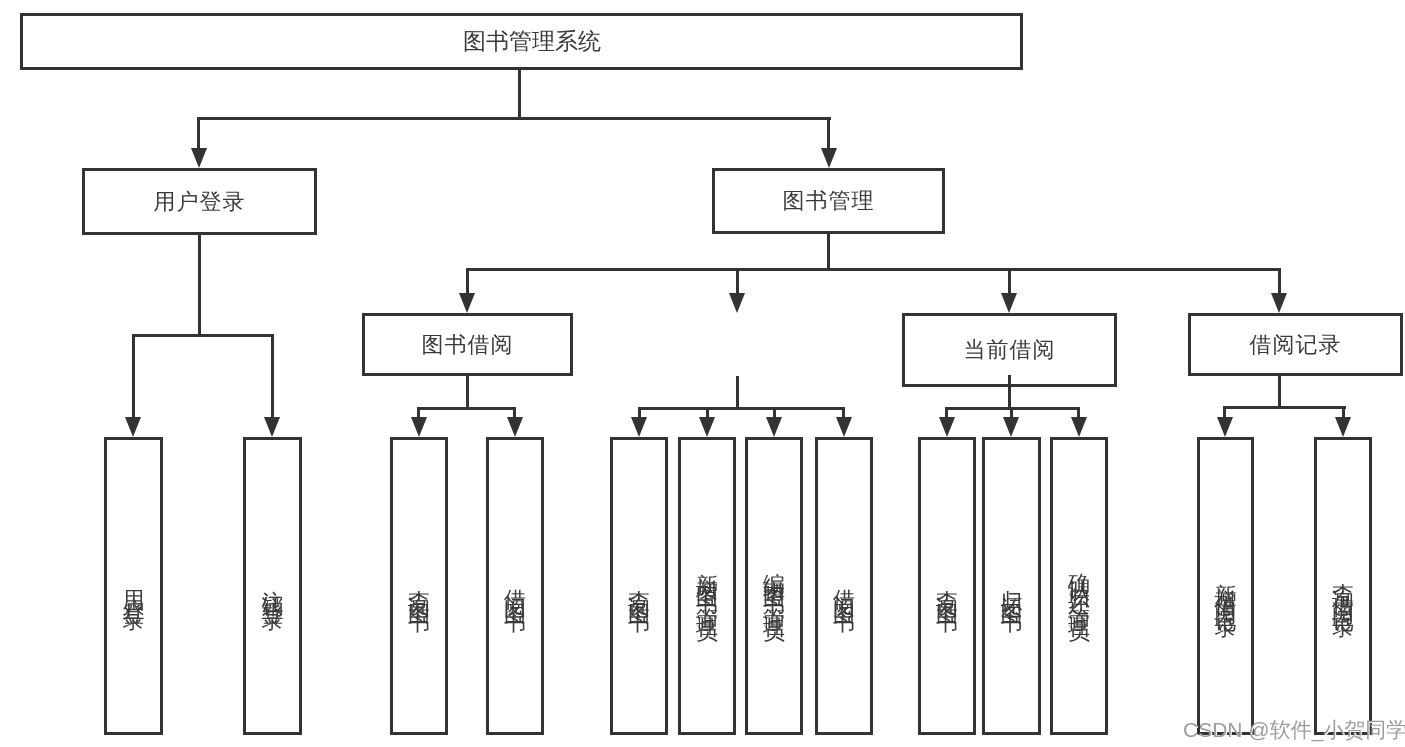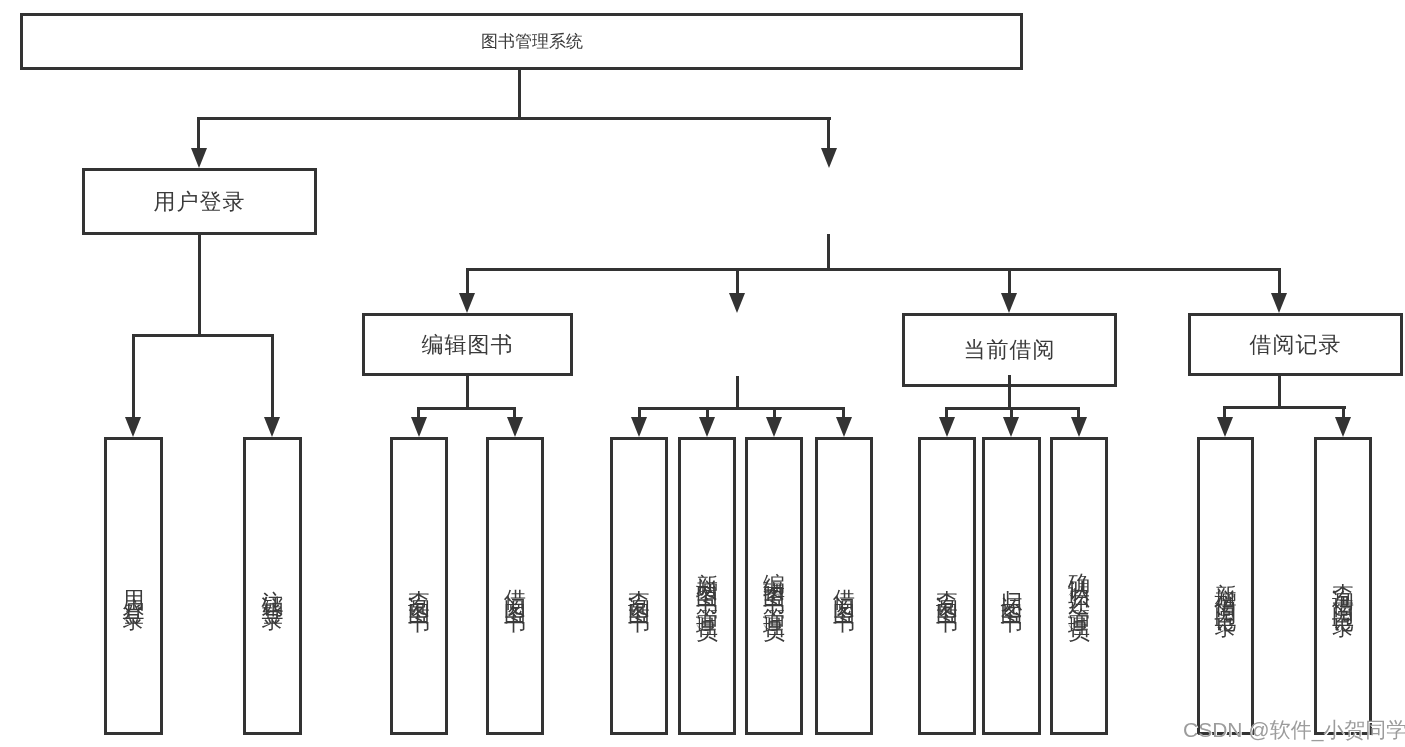--- a/index.html
+++ b/index.html
@@ -5,21 +5,21 @@
   html,body{margin:0;padding:0;background:#ffffff;}
   #stage{
     position:relative;width:1405px;height:747px;background:#ffffff;overflow:hidden;
     font-family:"Liberation Sans","DejaVu Sans",sans-serif;color:#3a3a3a;
   }
   .node{
     position:absolute;box-sizing:border-box;border:3px solid #333333;background:#ffffff;
     display:flex;align-items:center;justify-content:center;
   }
   .hlabel{font-size:22px;letter-spacing:1px;white-space:nowrap;}
-  .root-label{font-size:17px;margin-left:21px;}
+  .root-label{font-size:23px;margin-left:21px;}
   .leaf .vlabel{
     writing-mode:vertical-rl;text-orientation:mixed;
     font-size:22px;line-height:1;letter-spacing:7px;
   }
   .ln{position:absolute;background:#333333;}
   .arrow{
     position:absolute;width:0;height:0;
     border-left:8px solid transparent;border-right:8px solid transparent;
     border-top:20px solid #333333;
   }
@@ -33,23 +33,26 @@
 
 <div id="stage">
 
   <div class="node" style="left:20px;top:13px;width:1003px;height:57px;">
     <span class="root-label">图书管理系统</span>
   </div>
 
   <div class="node" style="left:82px;top:168px;width:235px;height:67px;">
     <span class="hlabel">用户登录</span>
   </div>
+  <div class="node" style="left:712px;top:168px;width:233px;height:66px;">
+    <span class="hlabel">图书管理</span>
+  </div>
 
   <div class="node" style="left:362px;top:313px;width:211px;height:63px;">
-    <span class="hlabel">编辑图书</span>
+    <span class="hlabel">图书借阅</span>
   </div>
   <div class="node" style="left:902px;top:313px;width:215px;height:74px;">
     <span class="hlabel">当前借阅</span>
   </div>
   <div class="node" style="left:1180px;top:313px;width:215px;height:63px;margin-left:8px;">
     <span class="hlabel">借阅记录</span>
   </div>
 
   <div class="node leaf" style="left:104px;top:437px;width:59px;height:298px;">
     <span class="vlabel">用户登录</span>

